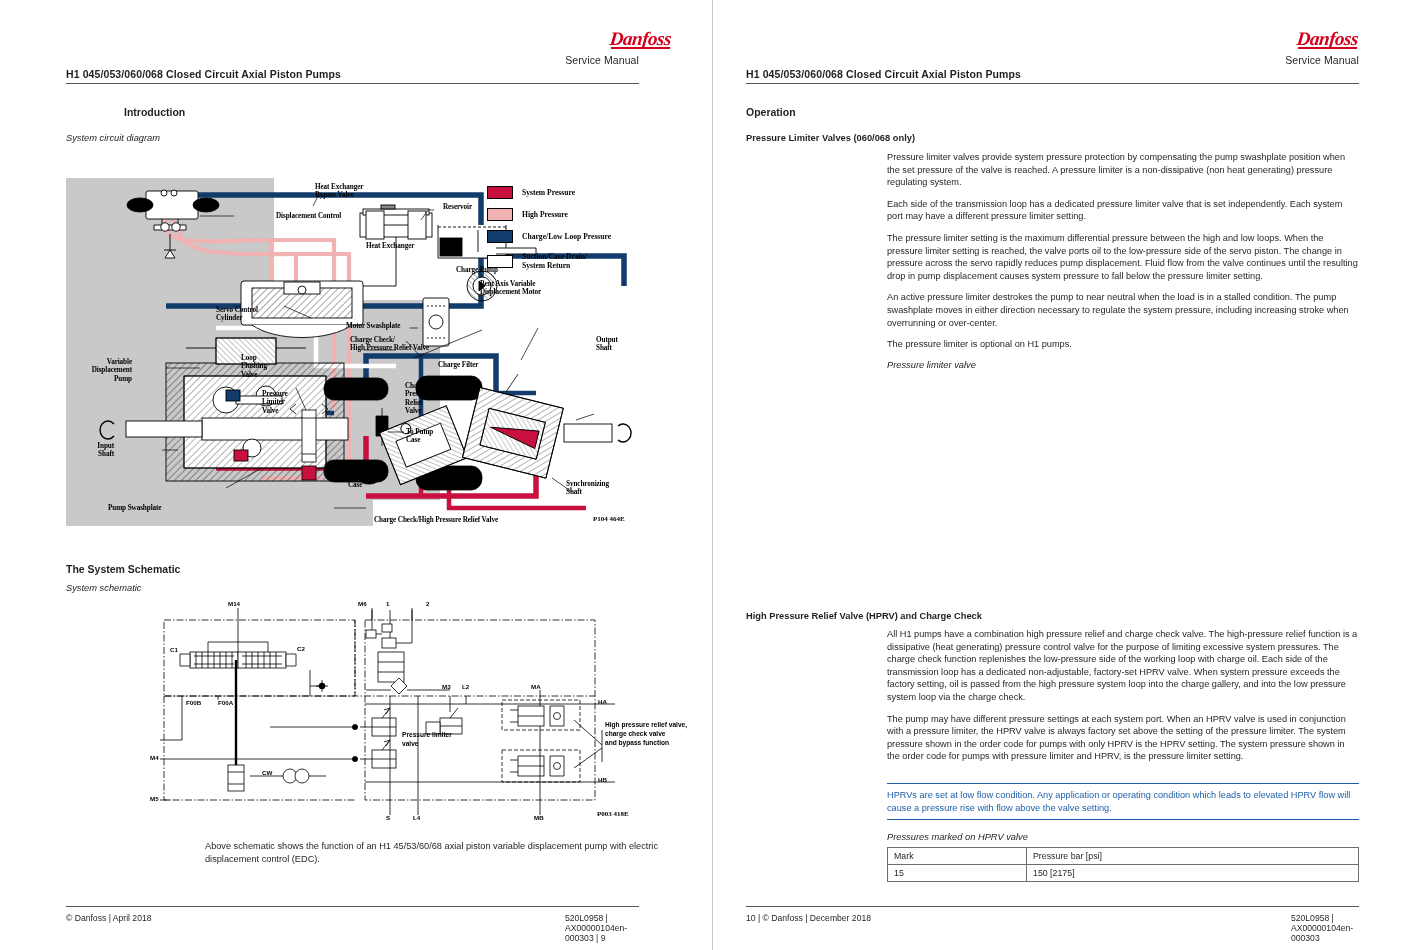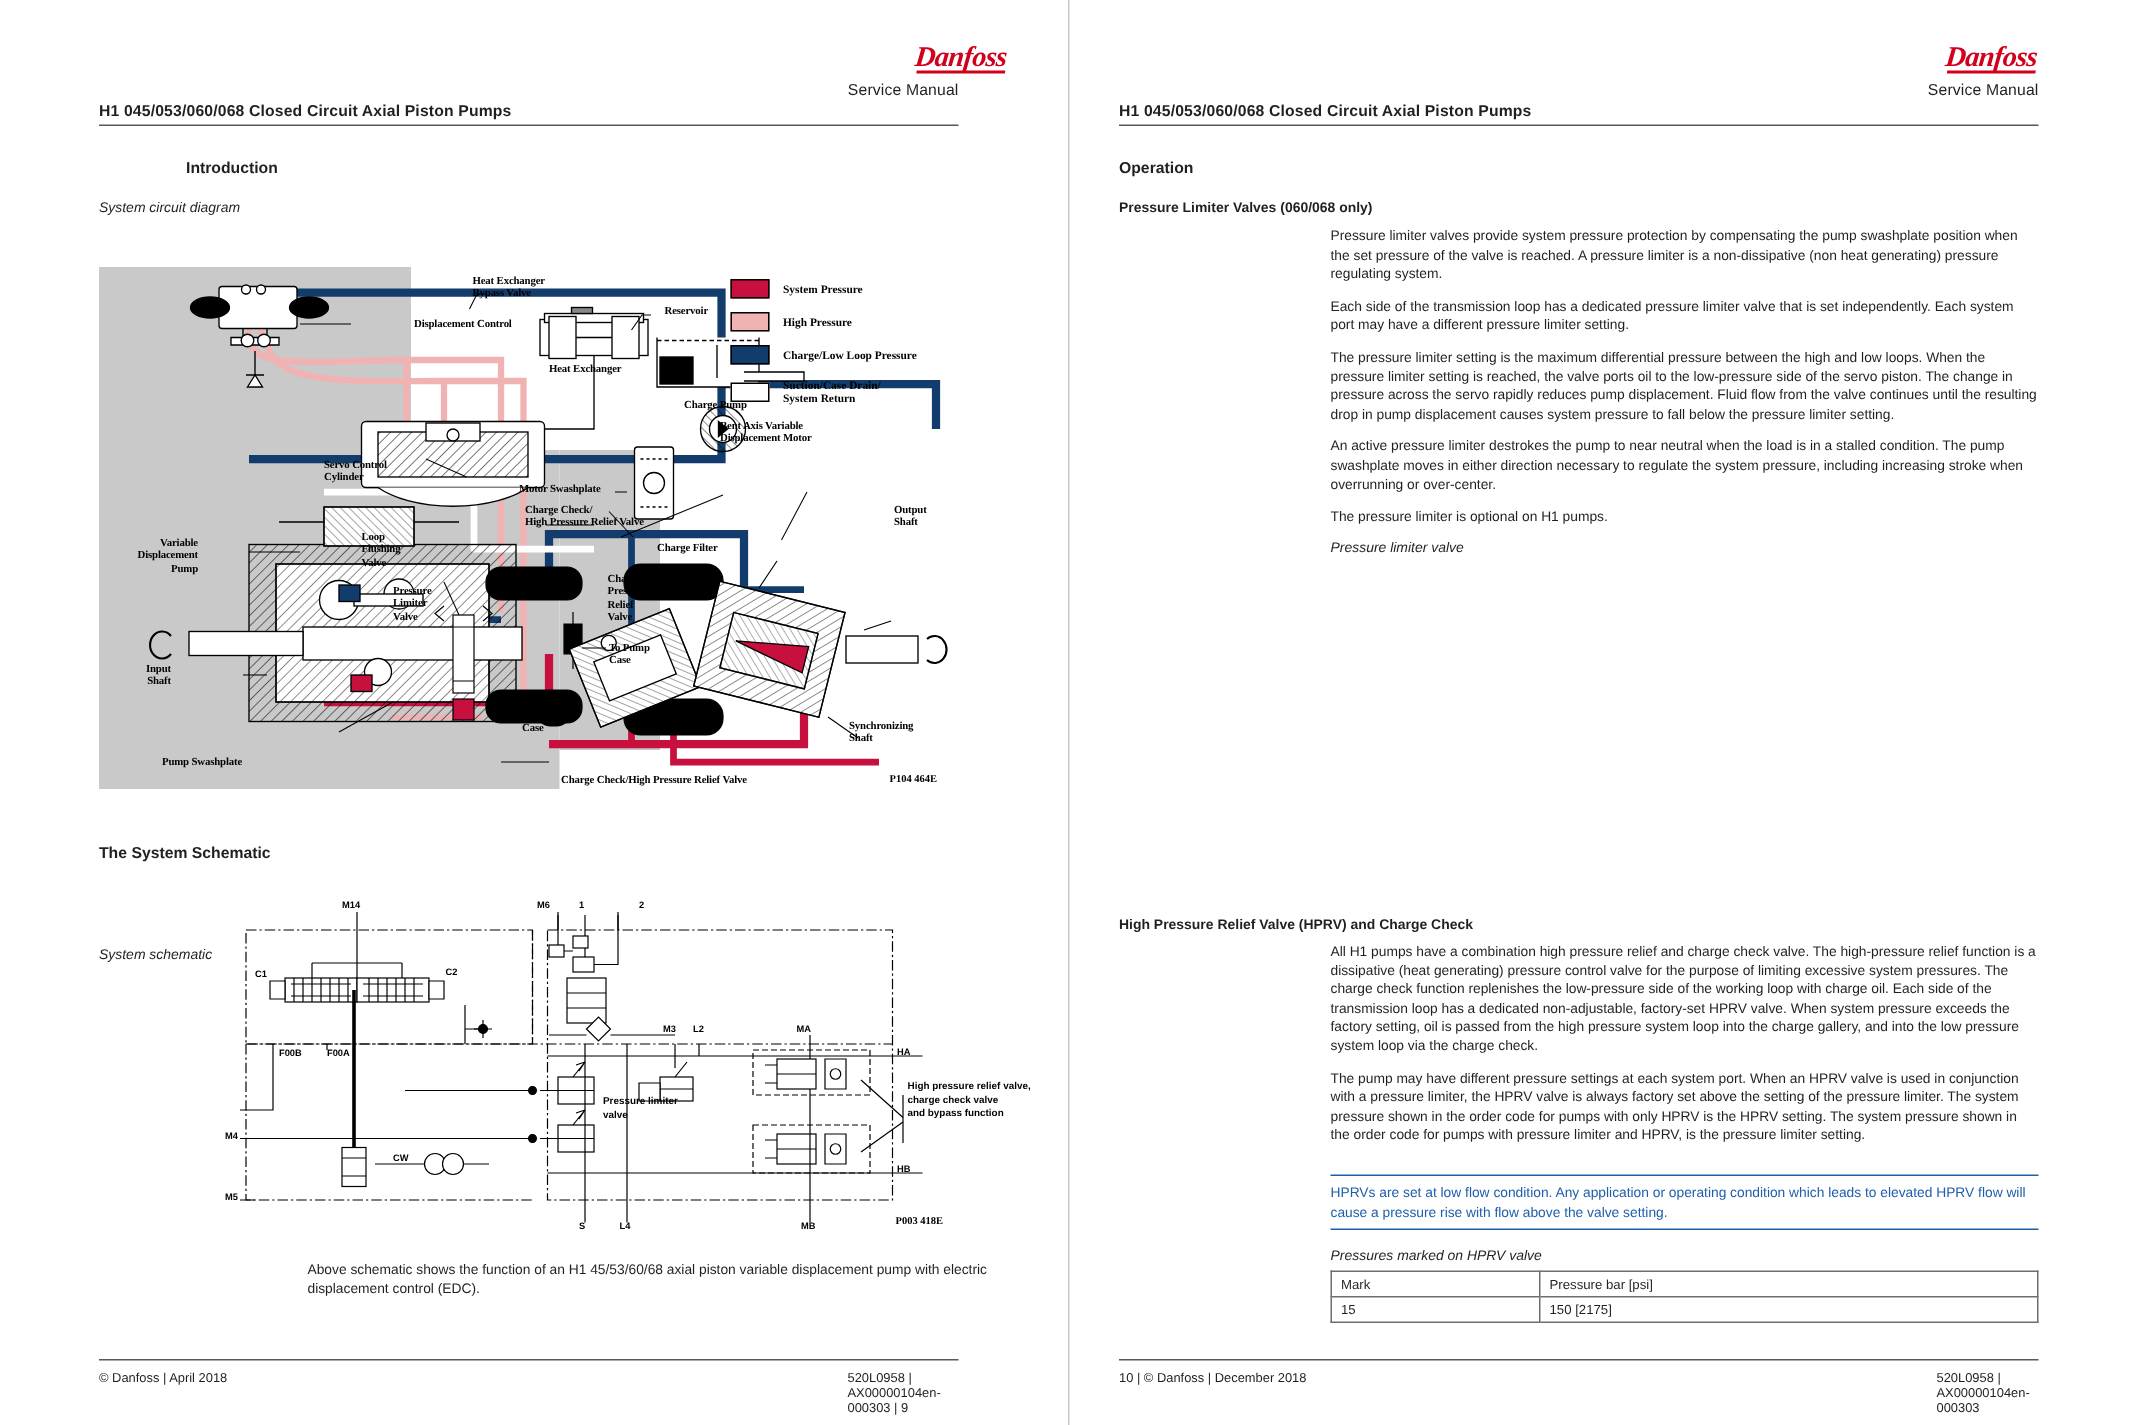--- a/index.html
+++ b/index.html
@@ -357,21 +357,21 @@
         <div class="tx">Charge/Low Loop Pressure</div>
       </div>
       <div class="row">
         <div class="sw" style="background:#FFFFFF"></div>
         <div class="tx">Suction/Case Drain/
 System Return</div>
       </div>
     </div>
 
     <div class="h-section" style="position:absolute; left:66px; top:563px;">The System Schematic</div>
-    <div class="h-sub" style="position:absolute; left:66px; top:583px;margin-top:48px;">System schematic</div>
+    <div class="h-sub" style="position:absolute; left:66px; top:583px;">System schematic</div>
 
     <div class="fig-schem">
       <svg width="500" height="225" viewBox="0 0 500 225">
         <g stroke="#000" fill="none" stroke-width="0.8">
 
           <path d="M14,20 L205,20 L205,96 L14,96 Z" stroke-dasharray="7,2,1.5,2"></path>
           <path d="M14,96 L14,200 L205,200" stroke-dasharray="7,2,1.5,2"></path>
           <path d="M205,20 L205,96" stroke-dasharray="7,2,1.5,2"></path>
           <path d="M215,20 L445,20 L445,200 L215,200 L215,20" stroke-dasharray="7,2,1.5,2"></path>
           <path d="M14,96 L445,96" stroke-dasharray="7,2,1.5,2"></path>

